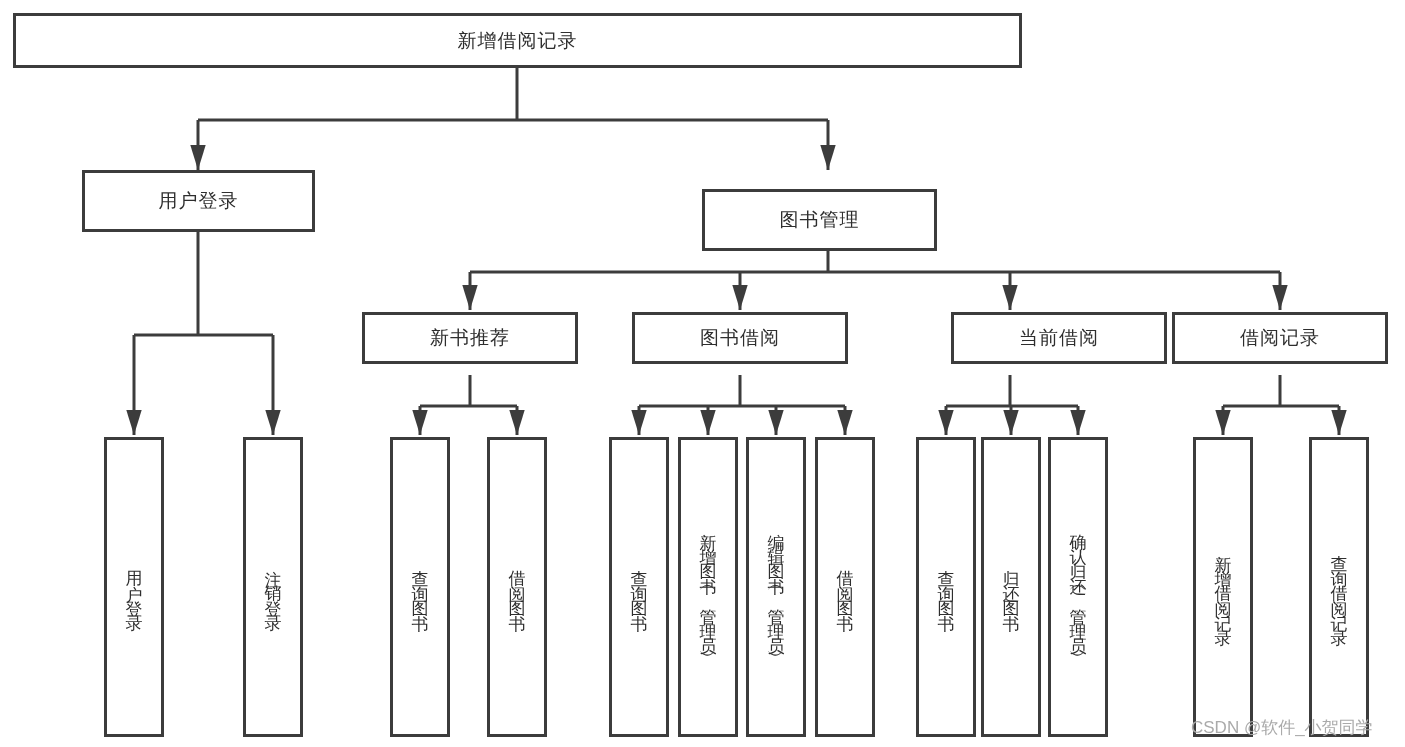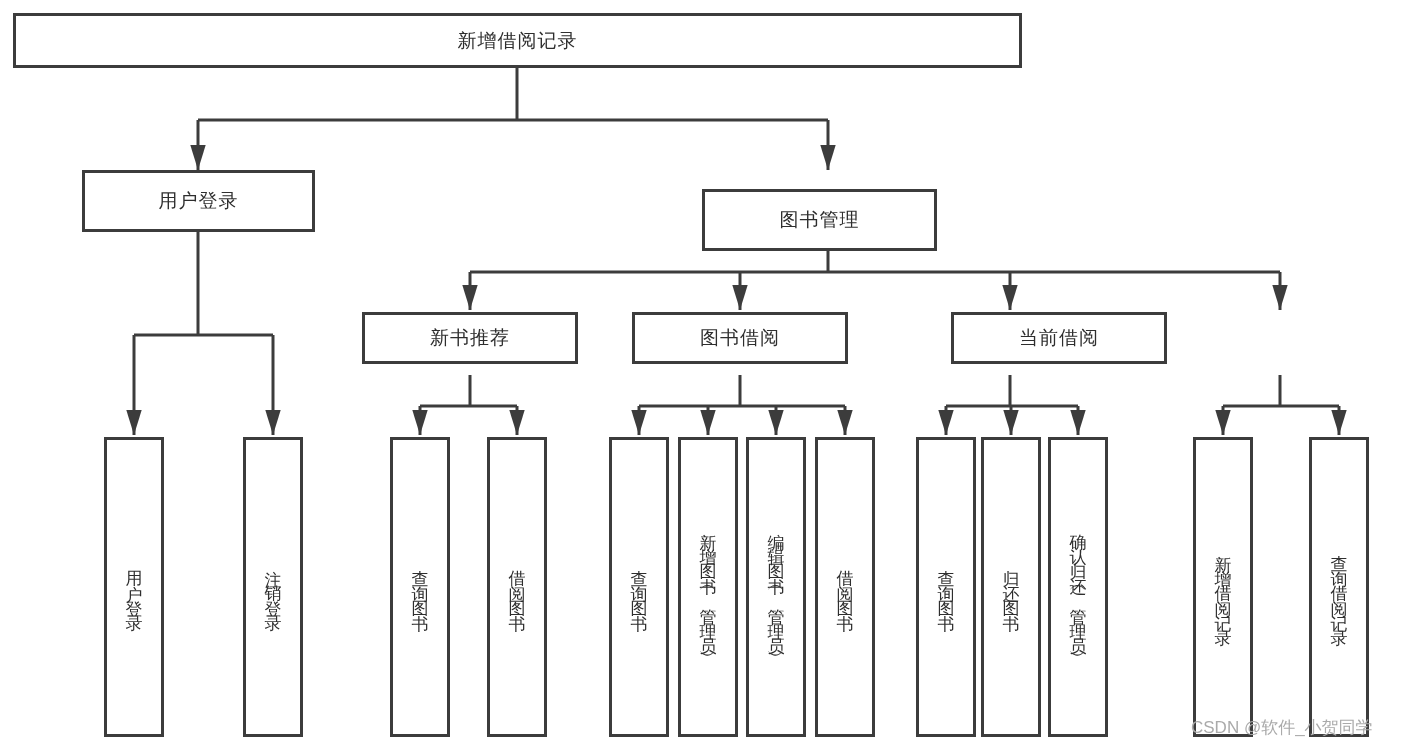--- a/index.html
+++ b/index.html
@@ -113,20 +113,23 @@
 
   <div class="box l3 g0">
     <span class="node-label">新书推荐</span>
   </div>
   <div class="box l3 g1">
     <span class="node-label">图书借阅</span>
   </div>
   <div class="box l3 g2">
     <span class="node-label">当前借阅</span>
   </div>
+  <div class="box l3 g3">
+    <span class="node-label">借阅记录</span>
+  </div>
 
   <div class="box leaf p1">
     <span class="leaf-label">用户登录</span>
   </div>
   <div class="box leaf p2">
     <span class="leaf-label">注销登录</span>
   </div>
 
   <div class="box leaf p3">
     <span class="leaf-label">查询图书</span>

